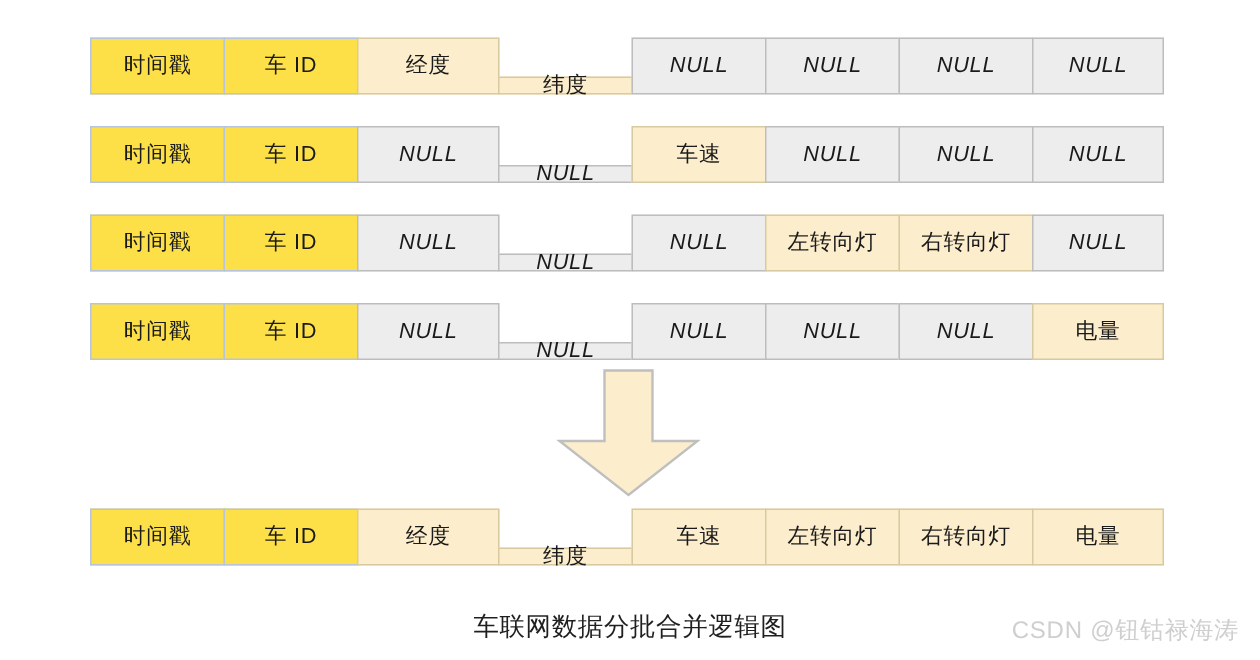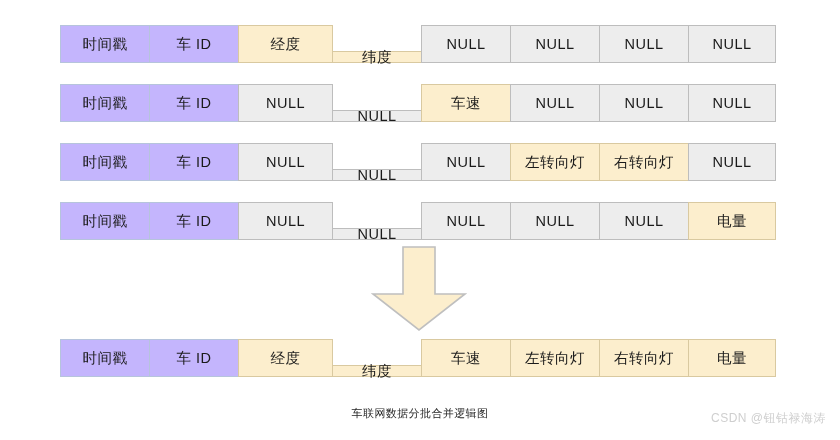--- a/index.html
+++ b/index.html
@@ -51,23 +51,23 @@
   .c0 { width: 90px; }
   .c1 { width: 90px; }
   .c2 { width: 95px; }
   .c3 { width: 90px; margin-top: 26px; }
   .c4 { width: 90px; }
   .c5 { width: 90px; }
   .c6 { width: 90px; }
   .c7 { width: 88px; }
 
   
-  .fill-blue  { background: #c4b5fd; border-color: #b6c4dc; }
+  .fill-blue  { background: #fde047; border-color: #b6c4dc; }
   .fill-cream { background: #fceecd; border-color: #d9c9a0; }
-  .fill-gray  { background: #ededed; border-color: #bdbdbd; }
+  .fill-gray  { background: #ededed; border-color: #bdbdbd; font-style: italic; }
 
   .row-y0 { top: 25px; }
   .row-y1 { top: 84px; }
   .row-y2 { top: 143px; }
   .row-y3 { top: 202px; }
   .row-out { top: 339px; }
 
   
   #arrow-wrap {
     position: absolute;
@@ -78,31 +78,31 @@
   }
   #arrow-wrap svg { display: block; }
 
   
   #caption {
     position: absolute;
     left: 0;
     top: 406px;
     width: 840px;
     text-align: center;
-    font-size: 11px;
+    font-size: 17px;
     color: #1f1f1f;
     letter-spacing: 0.4px;
   }
 
   
   #watermark {
     position: absolute;
     right: 14px;
     top: 410px;
-    font-size: 12px;
+    font-size: 16px;
     color: #cfcfcf;
     letter-spacing: 0.5px;
     white-space: nowrap;
   }
 </style>
 </head>
 <body>
 
 <div id="canvas">
 

